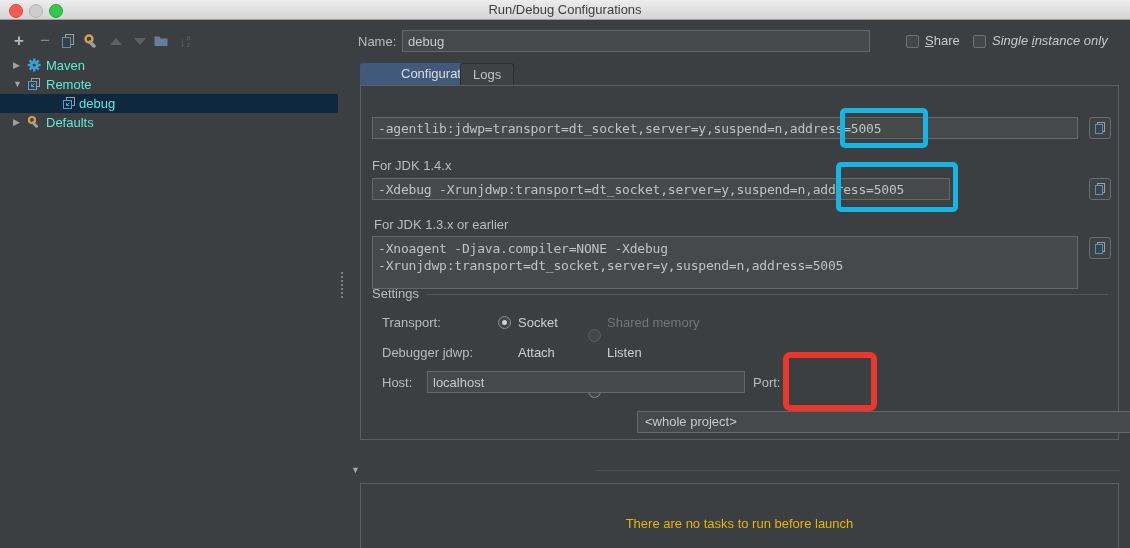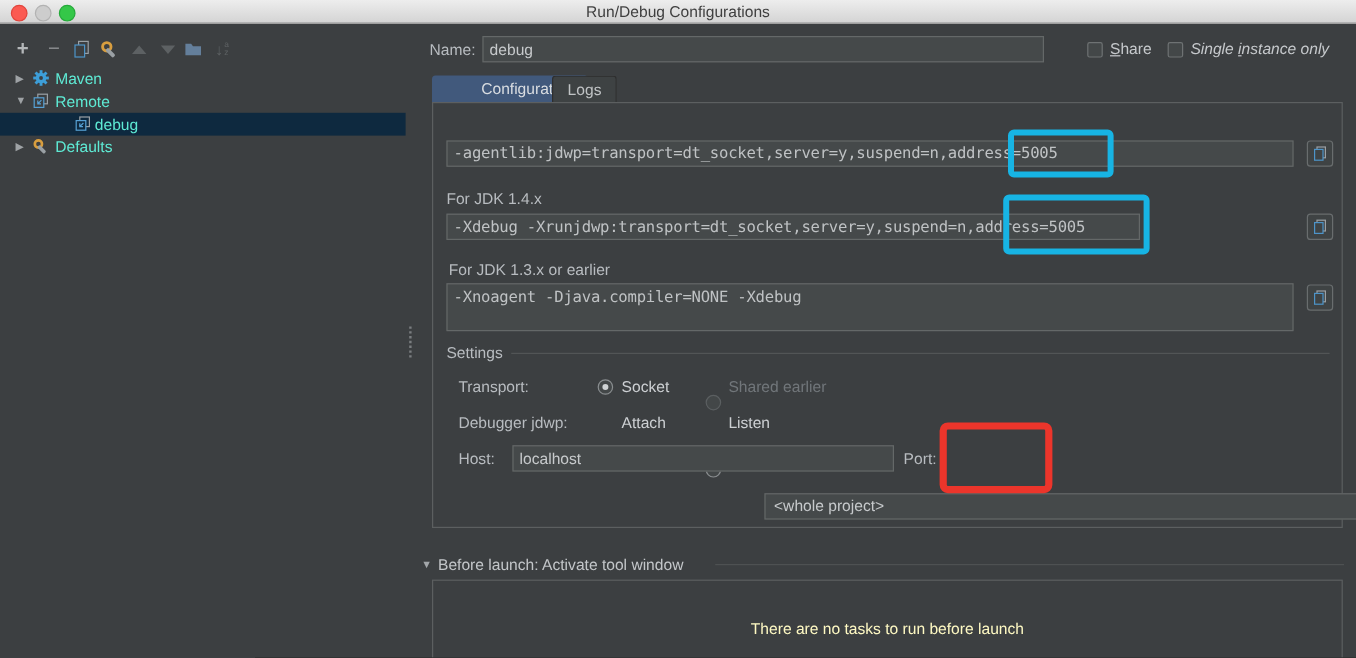--- a/index.html
+++ b/index.html
@@ -167,59 +167,59 @@
   <span class="abs label" style="left:372px;top:158px;">For JDK 1.4.x</span>
   <input class="abs field mono" style="left: 372px; top: 178px; width: 578px;" value="-Xdebug -Xrunjdwp:transport=dt_socket,server=y,suspend=n,address=5005">
   <div class="abs copybtn" style="left:1089px;top:178px;">
     <svg width="14" height="15">
       <rect x="4.5" y="1.5" width="7" height="9" fill="none" stroke="#9aa0a5"></rect>
       <rect x="2.5" y="3.5" width="7" height="9" fill="#3f4344" stroke="#4d94c9"></rect>
     </svg>
   </div>
 
   <span class="abs label" style="left:374px;top:217px;">For JDK 1.3.x or earlier</span>
-  <div class="abs field mono" style="left:372px;top:236px;width:706px;height:40px;padding-top:3px;line-height:17px;">
+  <div class="abs field mono" style="left:372px;top:236px;width:706px;height:53px;padding-top:3px;line-height:17px;">
     <div>-Xnoagent -Djava.compiler=NONE -Xdebug</div>
+    <div>-Xrunjdwp:transport=dt_socket,server=y,suspend=n,address=5005</div>
   </div>
   <div class="abs copybtn" style="left:1089px;top:237px;">
     <svg width="14" height="15">
       <rect x="4.5" y="1.5" width="7" height="9" fill="none" stroke="#9aa0a5"></rect>
       <rect x="2.5" y="3.5" width="7" height="9" fill="#3f4344" stroke="#4d94c9"></rect>
     </svg>
   </div>
 
   <span class="abs label" style="left:372px;top:286px;">Settings</span>
   <div class="abs hline" style="left:426px;top:294px;width:682px;"></div>
 
   <span class="abs label" style="left:382px;top:315px;">Transport:</span>
   <div class="abs radio on" style="left:498px;top:316px;"></div>
   <span class="abs" style="left:518px;top:315px;color:#cdd0d3;">Socket</span>
   <div class="abs radio dis" style="left:588px;top:316px;"></div>
-  <span class="abs dim" style="left:607px;top:315px;">Shared earlier</span>
+  <span class="abs dim" style="left:607px;top:315px;">Shared memory</span>
 
   <span class="abs label" style="left:382px;top:345px;">Debugger jdwp:</span>
   <div class="abs radio on" style="left:498px;top:346px;"></div>
   <span class="abs" style="left:518px;top:345px;color:#cdd0d3;">Attach</span>
   <div class="abs radio" style="left:588px;top:346px;"></div>
   <span class="abs" style="left:607px;top:345px;color:#cdd0d3;">Listen</span>
 
   <span class="abs label" style="left:382px;top:375px;">Host:</span>
   <input class="abs field" style="left: 427px; top: 371px; width: 318px;" value="localhost">
   <span class="abs label" style="left:753px;top:375px;">Port:</span>
 
   <div class="abs combo" style="left:637px;top:411px;width:545px;">
     <span class="val">&lt;whole project&gt;</span>
     <span class="arr">▼</span>
   </div>
 
   <span class="abs" style="left:351px;top:465px;font-size:9px;color:#a3a7aa;">▼</span>
-  <span class="abs" style="left:365px;top:463px;color:#c3c6c9;">Before launch: Activate tool window</span>
   <div class="abs hline" style="left:596px;top:470px;width:524px;background:#4e5152;"></div>
 
   <div class="abs panel" style="left:360px;top:483px;width:759px;height:80px;">
-    <div style="text-align:center;margin-top:32px;color:#fef9c3;">There are no tasks to run before launch</div>
+    <div style="text-align:center;margin-top:32px;color:#eab308;">There are no tasks to run before launch</div>
   </div>
 
   <div class="abs annot" style="left:840px;top:108px;width:88px;height:40px;border:5px solid #17B4E4;"></div>
   <div class="abs annot" style="left:836px;top:162px;width:122px;height:50px;border:5px solid #17B4E4;"></div>
   <div class="abs annot" style="left:783px;top:352px;width:94px;height:59px;border:6px solid #EC352B;border-radius:7px;"></div>
 
 </div>
 
 </body></html>

